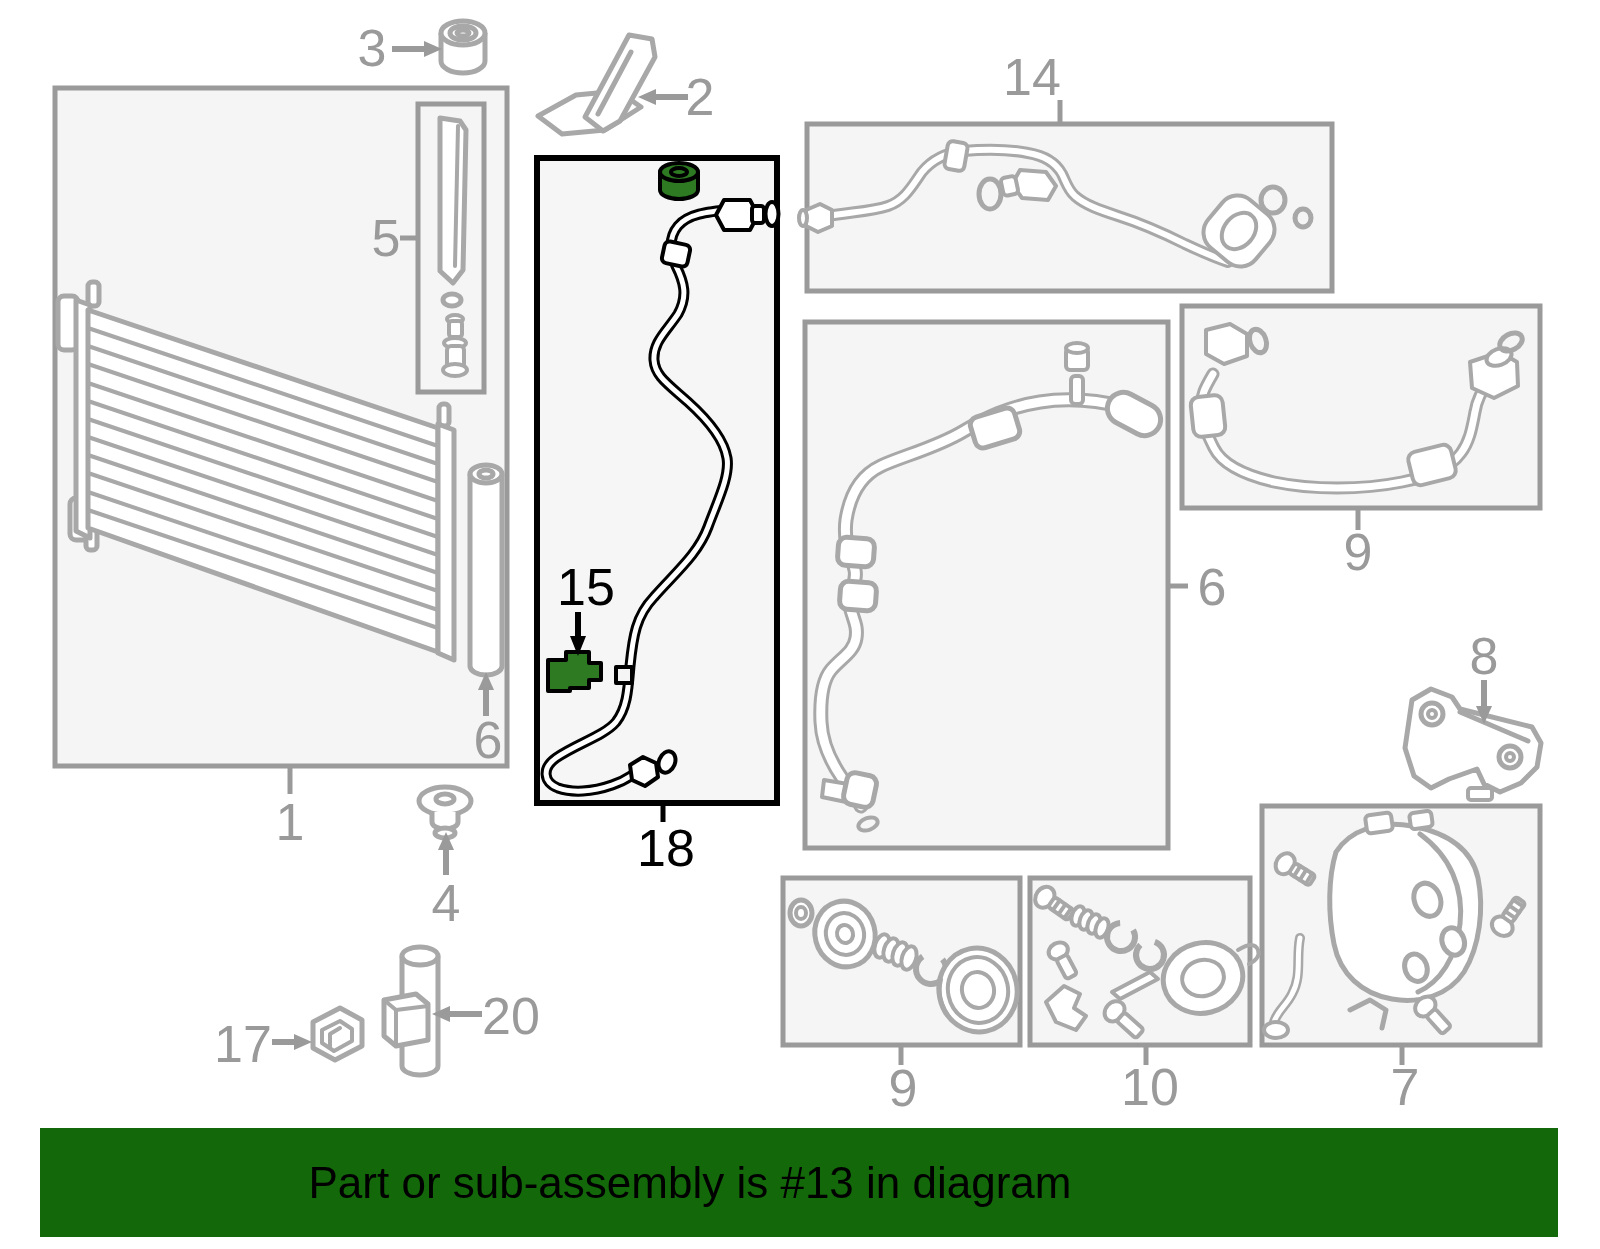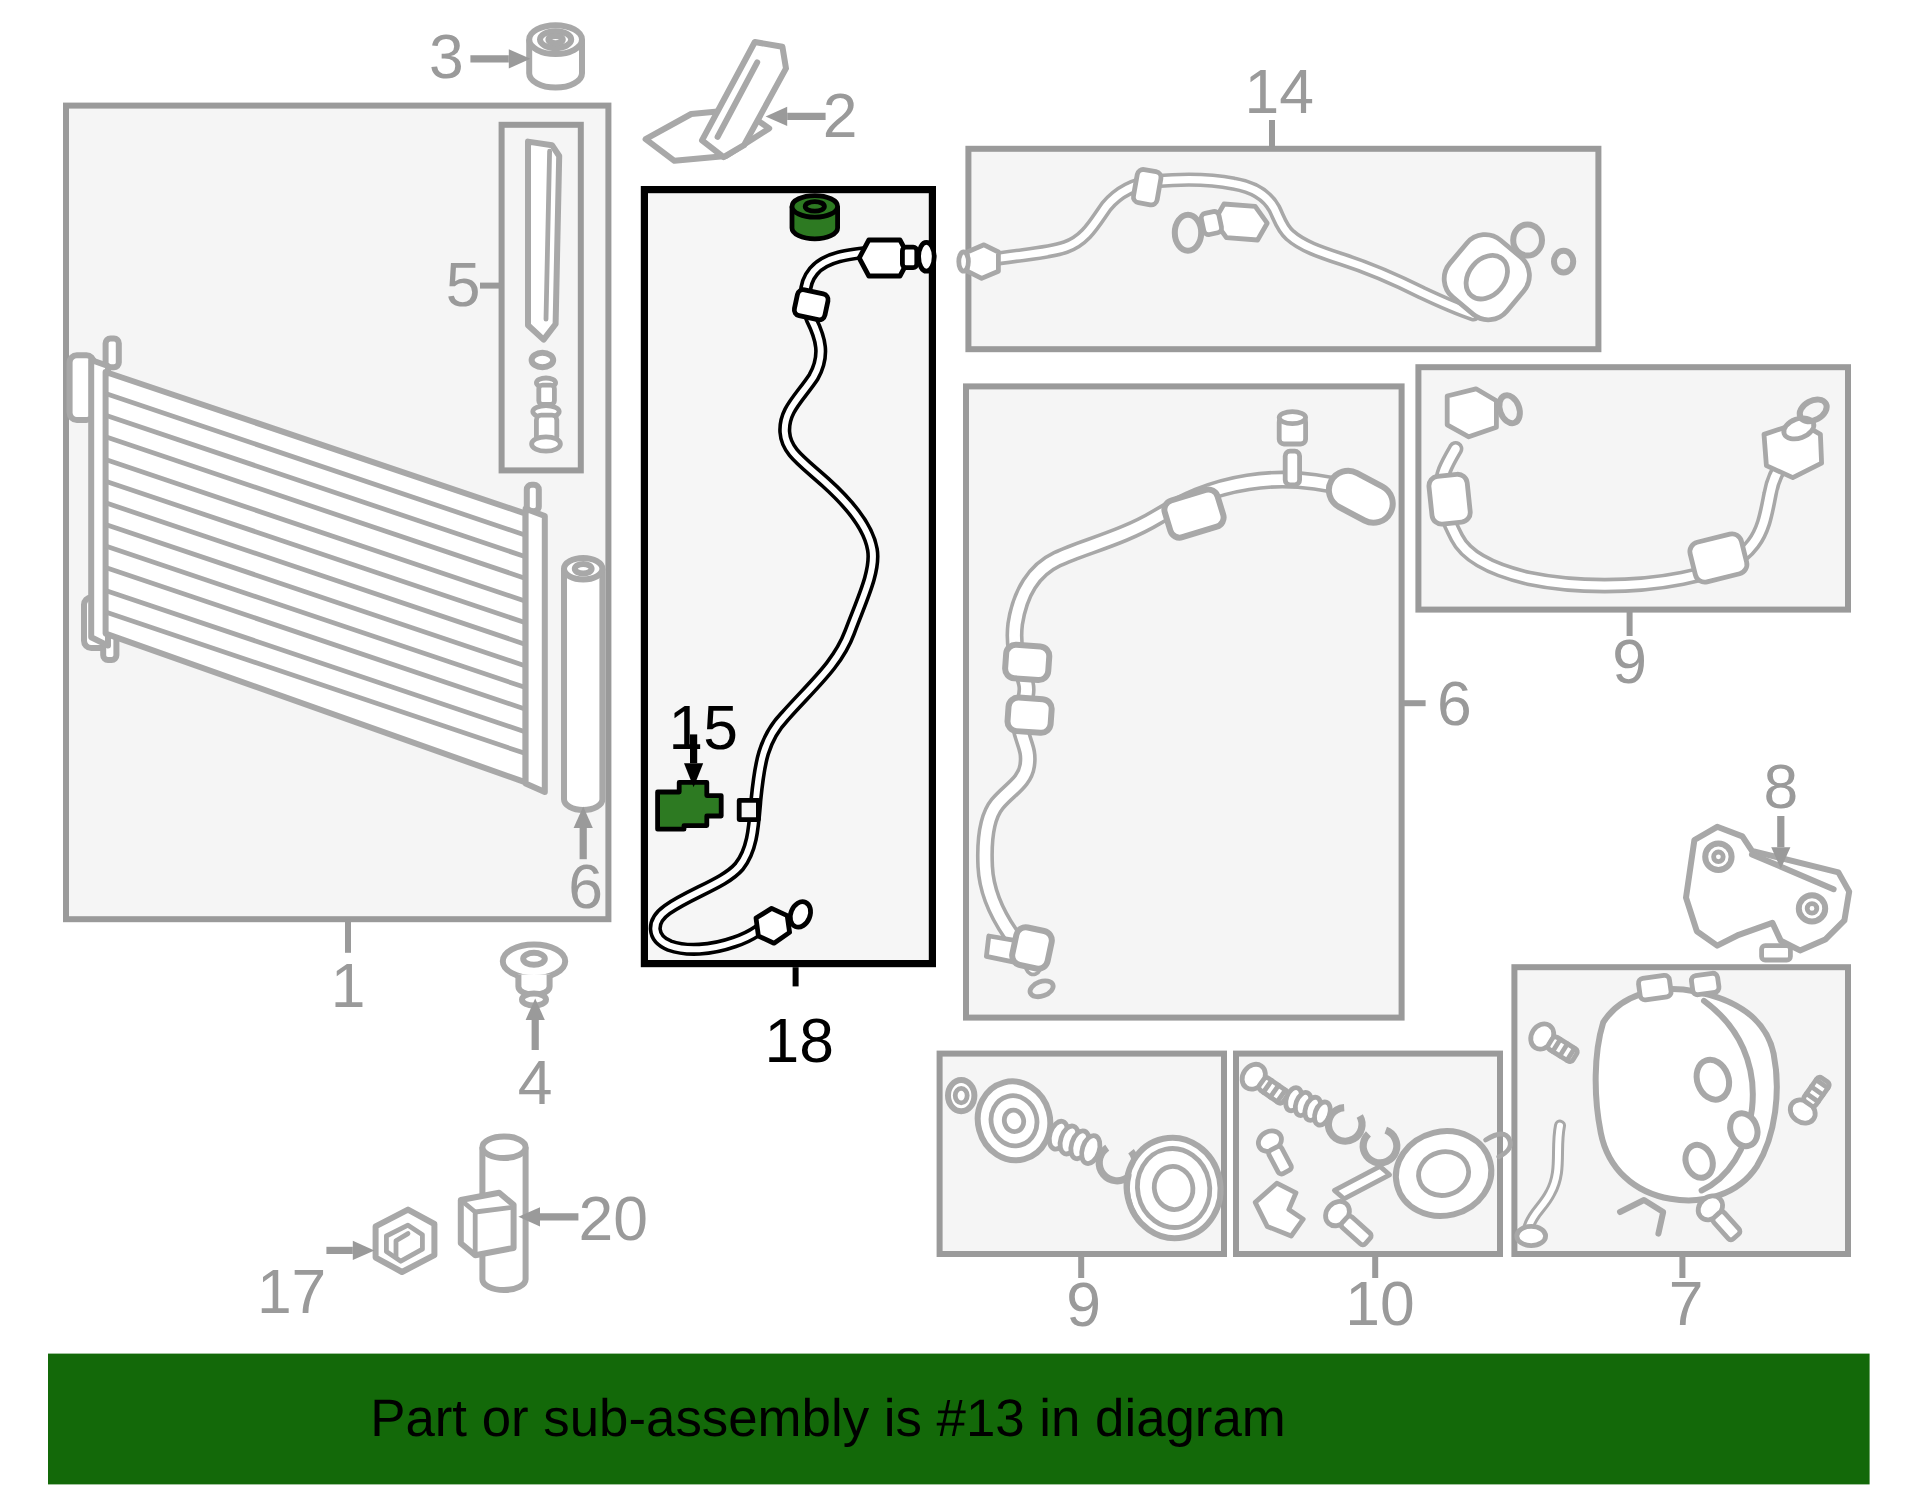--- a/index.html
+++ b/index.html
@@ -1,21 +1,21 @@
 <!DOCTYPE html>
 <html><head>
 <meta charset="utf-8">
 <style>
   html,body{margin:0;padding:0;background:#fff;}
   #stage{position:relative;width:1600px;height:1249px;background:#fff;overflow:hidden;
          font-family:"Liberation Sans",sans-serif;}
   #art{position:absolute;left:0;top:0;}
   .lbl{position:absolute;transform:translate(-50%,-50%);font-size:52px;color:#9a9a9a;
        line-height:1;white-space:nowrap;user-select:none;}
-  .lbl.black{color:#000;margin-top:20px;}
+  .lbl.black{color:#000;}
   .banner{position:absolute;left:40px;top:1128px;width:1518px;height:109px;background:#136909;
           color:#000;display:flex;flex-direction:row;align-items:center;justify-content:center;
           padding-right:218px;box-sizing:border-box;font-size:44px;line-height:49px;text-align:center;}
   
   .bx{fill:#f5f5f5;stroke:#9a9a9a;stroke-width:5;}
   .bx13{fill:#f6f6f6;stroke:#000;stroke-width:6;}
   .g5{fill:none;stroke:#a8a8a8;stroke-width:5;stroke-linecap:round;stroke-linejoin:round;}
   .g4{fill:none;stroke:#a8a8a8;stroke-width:4;stroke-linecap:round;stroke-linejoin:round;}
   .gf{fill:#fff;stroke:#a8a8a8;stroke-width:5;stroke-linejoin:round;}
   .gf4{fill:#fff;stroke:#a8a8a8;stroke-width:4;stroke-linejoin:round;}
@@ -303,31 +303,31 @@
     <line class="arrow" x1="272" y1="1042" x2="294" y2="1042"></line>
         <polygon class="ah" points="294,1034 312,1042 294,1050"></polygon>
     <line class="arrowb" x1="578" y1="612" x2="578" y2="636"></line>
         <polygon class="ahb" points="570,636 578,656 586,636"></polygon>
   </g>
 </svg>
 
 <span class="lbl" style="left:372px;top:48px">3</span>
 <span class="lbl" style="left:700px;top:97px">2</span>
 <span class="lbl" style="left:386px;top:238px">5</span>
-<span class="lbl" style="left:1066px;top:77px">14</span>
+<span class="lbl" style="left:1032px;top:77px">14</span>
 <span class="lbl" style="left:488px;top:740px">6</span>
 <span class="lbl" style="left:290px;top:822px">1</span>
 <span class="lbl" style="left:446px;top:903px">4</span>
 <span class="lbl black" style="left:666px;top:848px">18</span>
 <span class="lbl black" style="left:586px;top:587px">15</span>
 <span class="lbl" style="left:1358px;top:552px">9</span>
 <span class="lbl" style="left:1212px;top:587px">6</span>
 <span class="lbl" style="left:1484px;top:656px">8</span>
 <span class="lbl" style="left:511px;top:1016px">20</span>
-<span class="lbl" style="left:243px;top:1077px">17</span>
+<span class="lbl" style="left:243px;top:1044px">17</span>
 <span class="lbl" style="left:903px;top:1088px">9</span>
 <span class="lbl" style="left:1150px;top:1087px">10</span>
 <span class="lbl" style="left:1405px;top:1087px">7</span>
 
 <div class="banner">
   <span>Part or sub-assembly is #13 in diagram</span>
 </div>
 
 </div>
 

